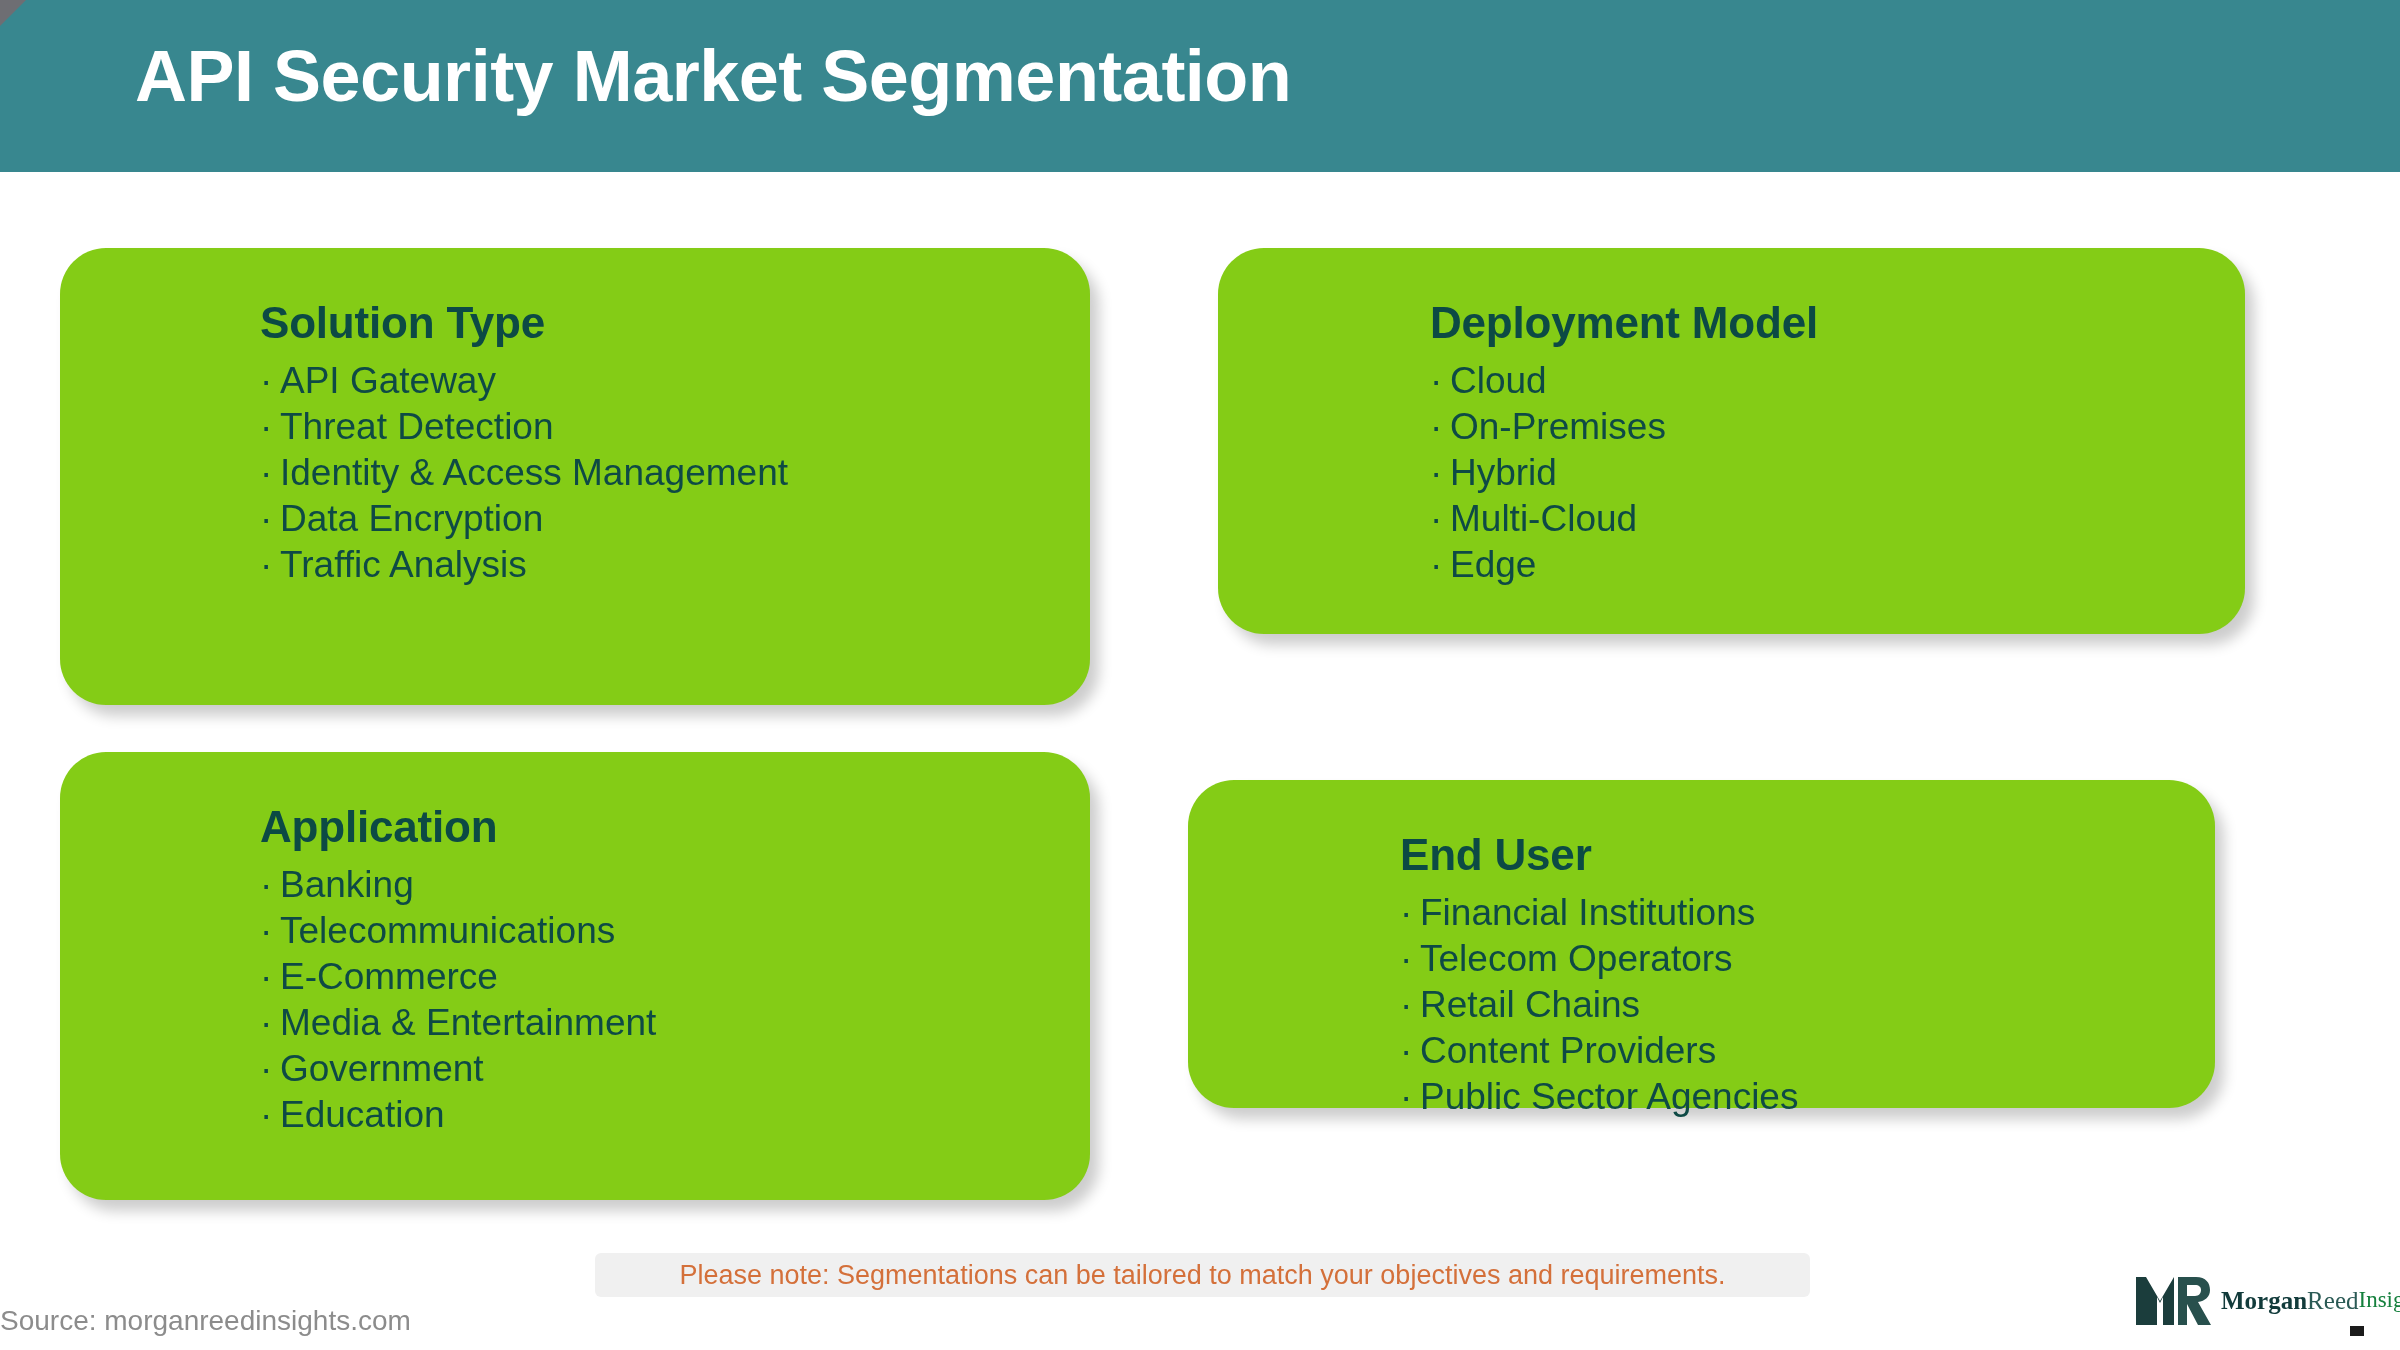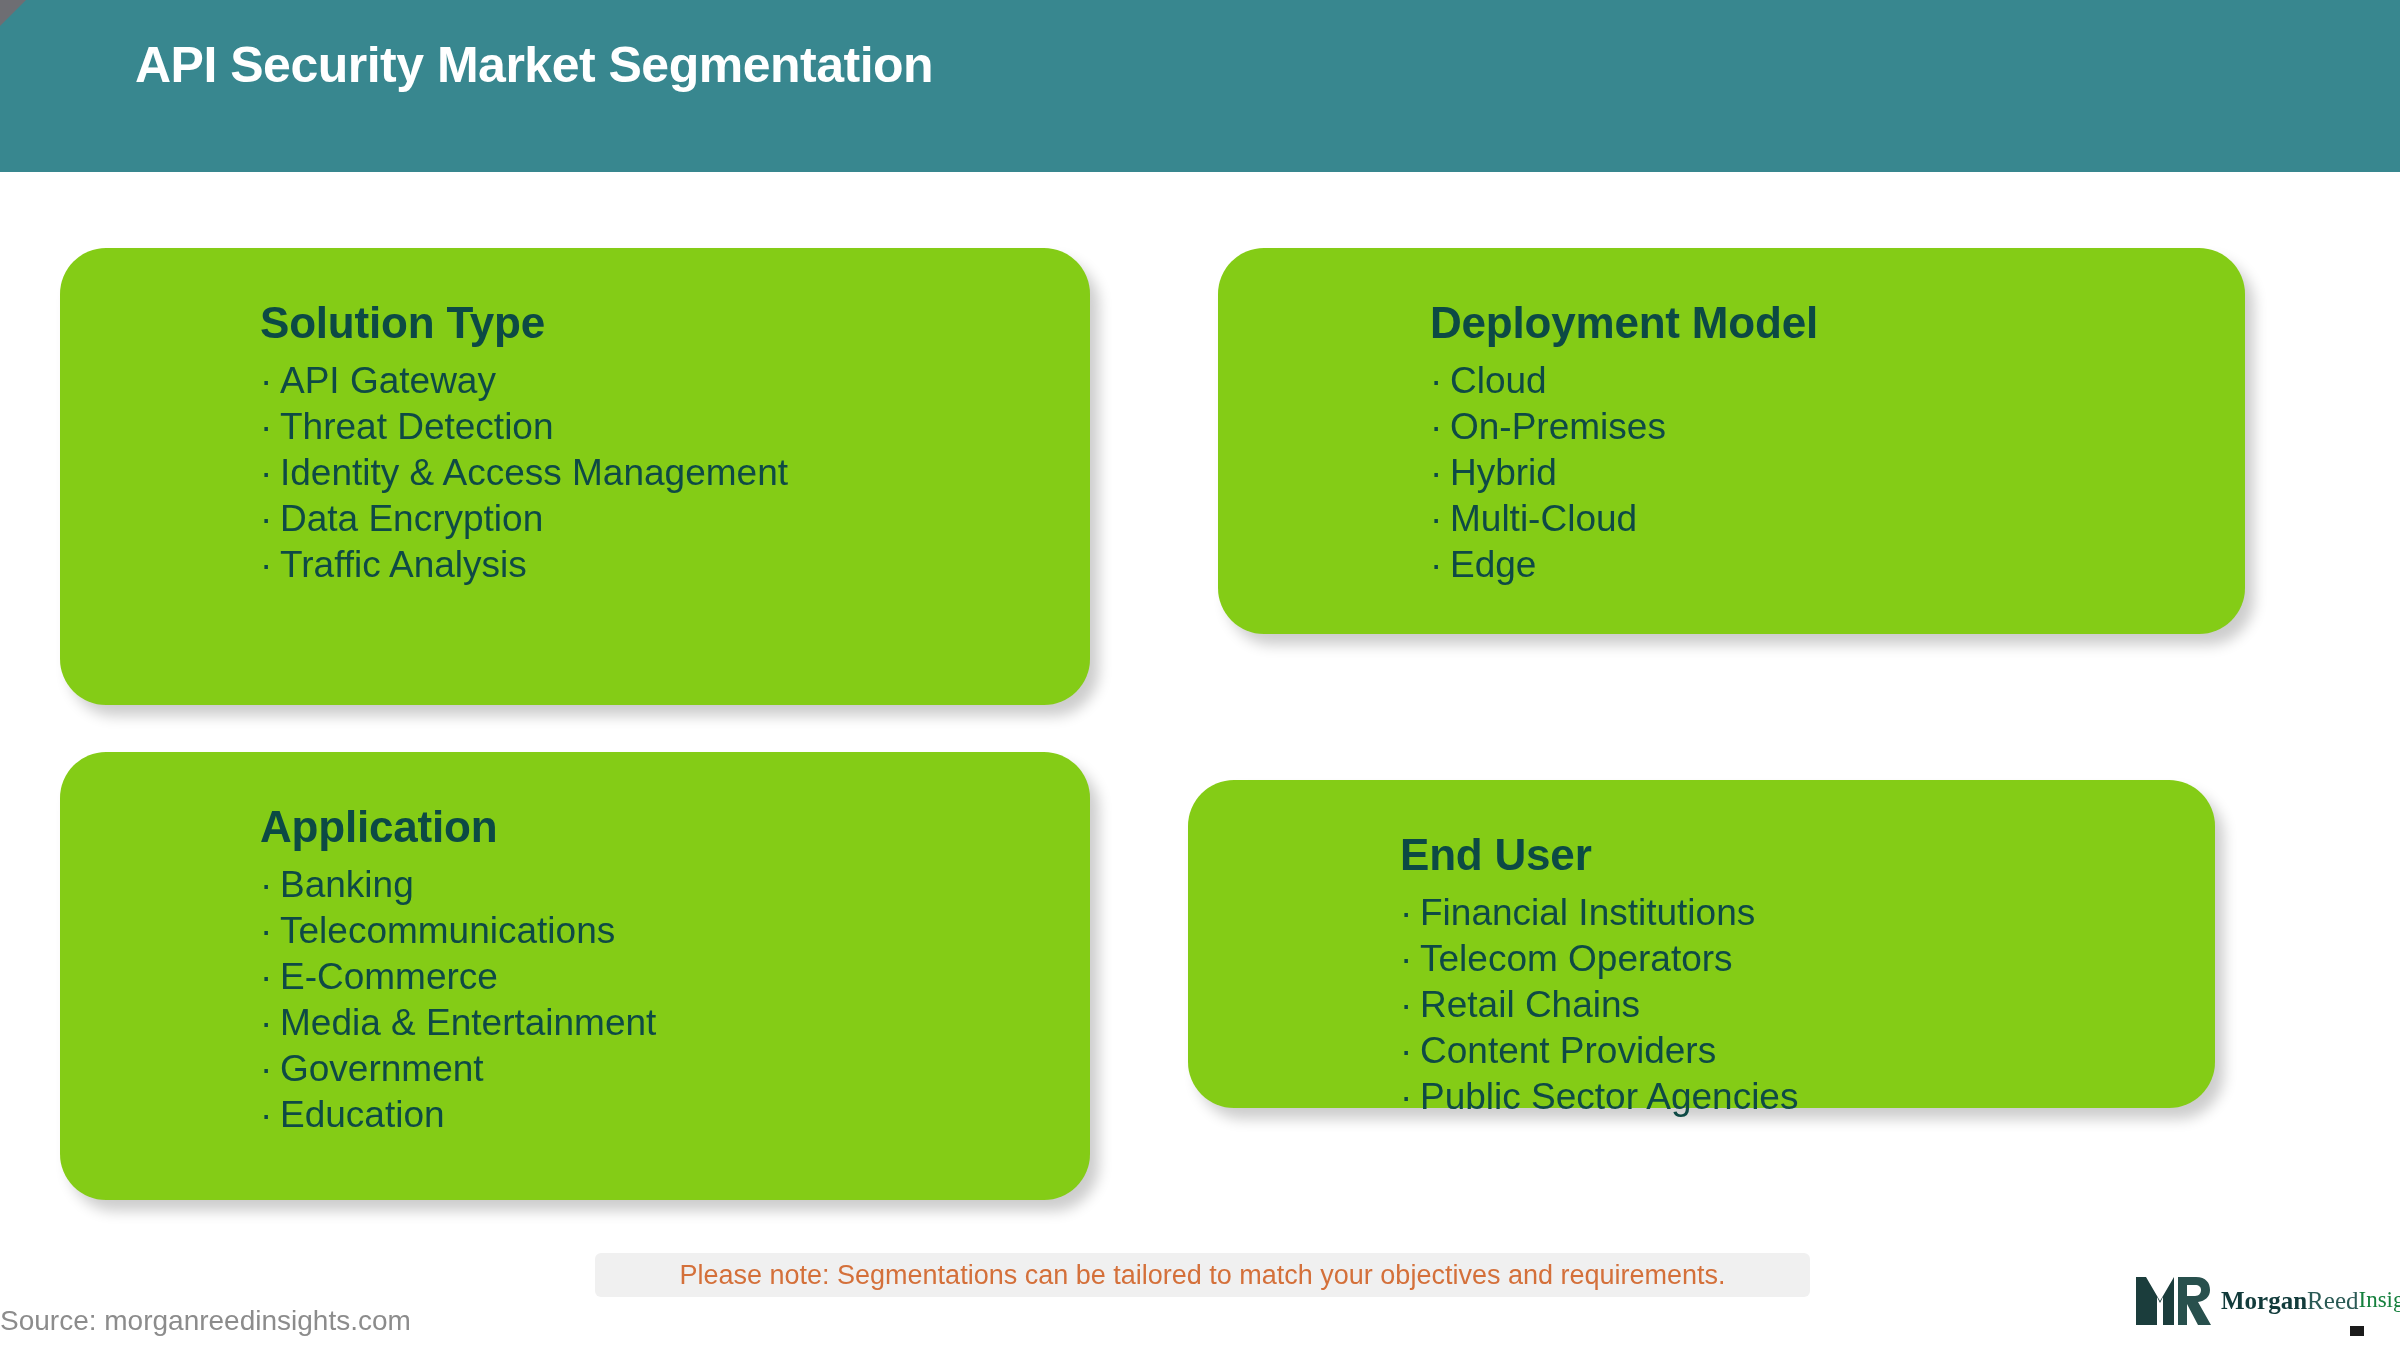--- a/index.html
+++ b/index.html
@@ -29,21 +29,21 @@
     left: 0; top: 0;
     width: 0; height: 0;
     border-top: 26px solid #6e6e73;
     border-right: 26px solid transparent;
   }
   #page-title {
     position: absolute;
     left: 135px;
     top: 40px;
     color: #ffffff;
-    font-size: 50px;
+    font-size: 72px;
     font-weight: bold;
     letter-spacing: -0.5px;
     line-height: 1.0;
     white-space: nowrap;
   }
 
   
   .card {
     position: absolute;
     background: #84cc16;

